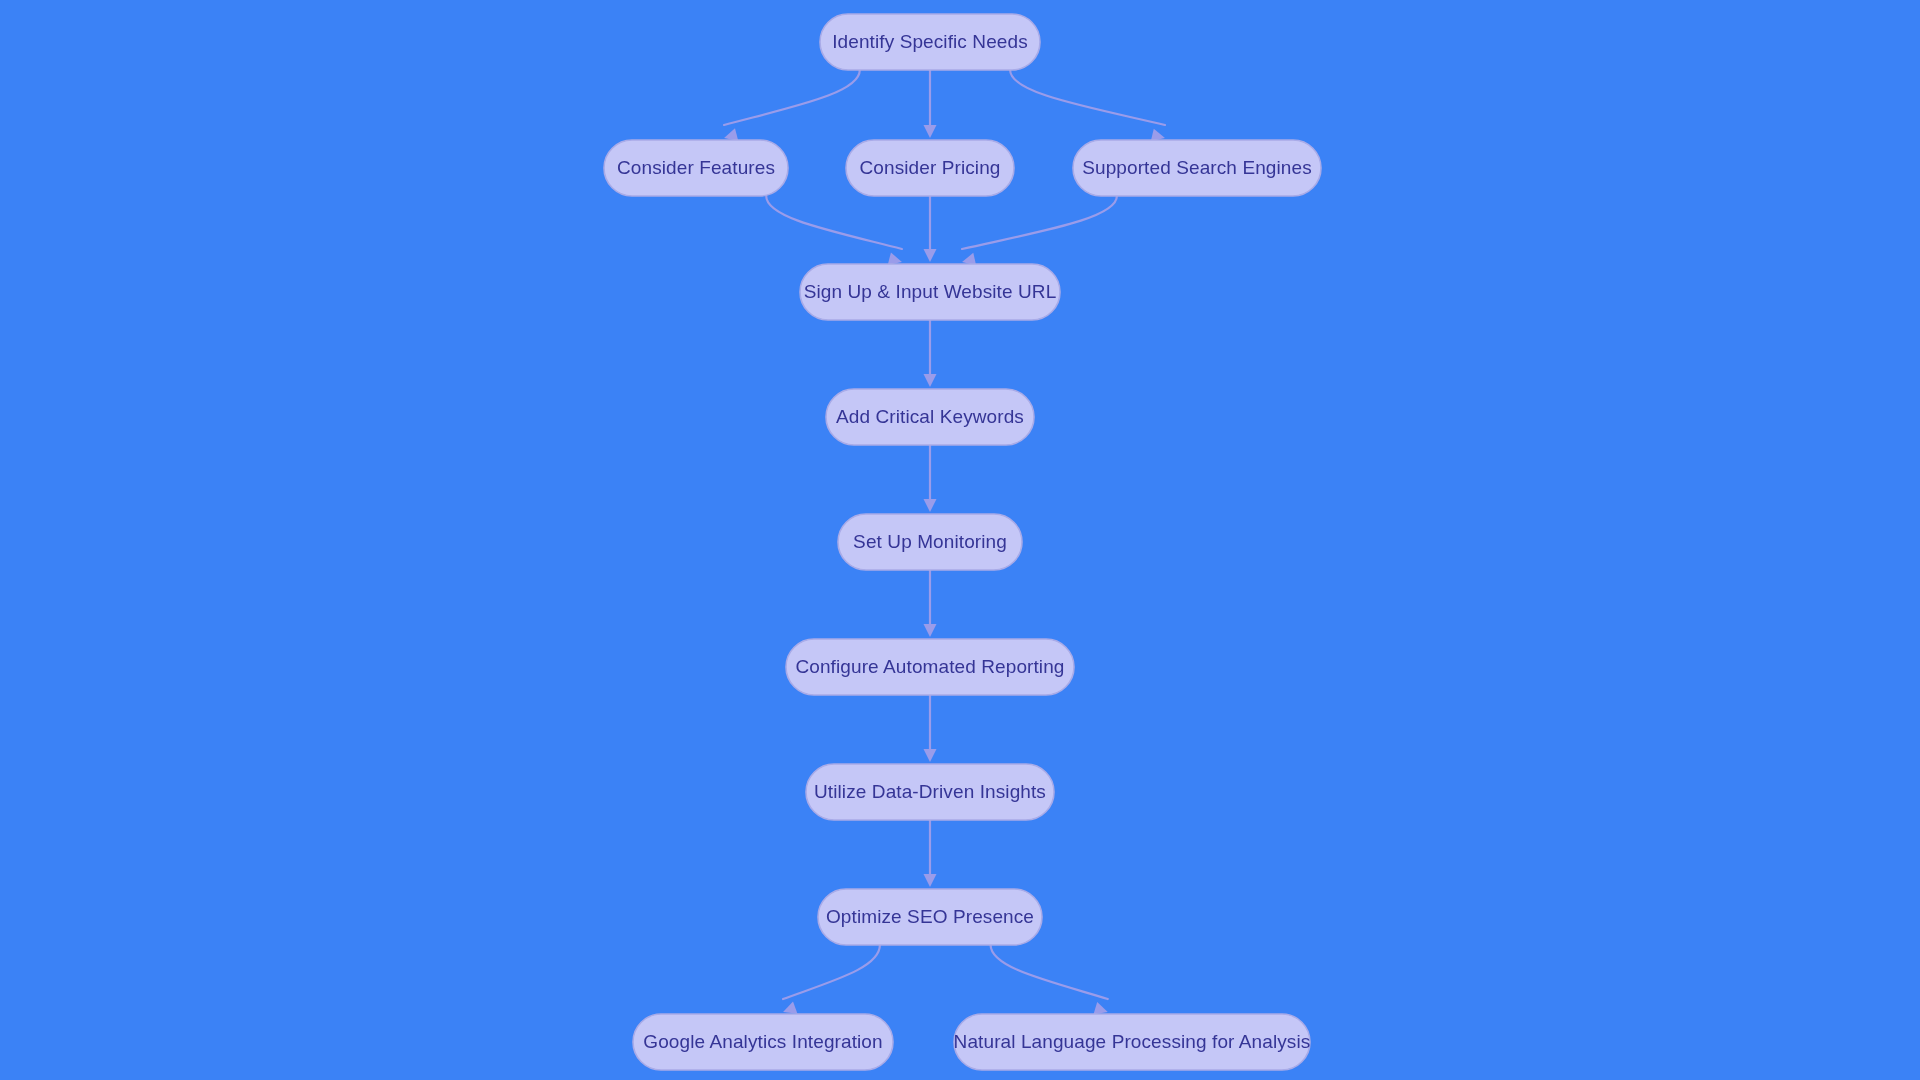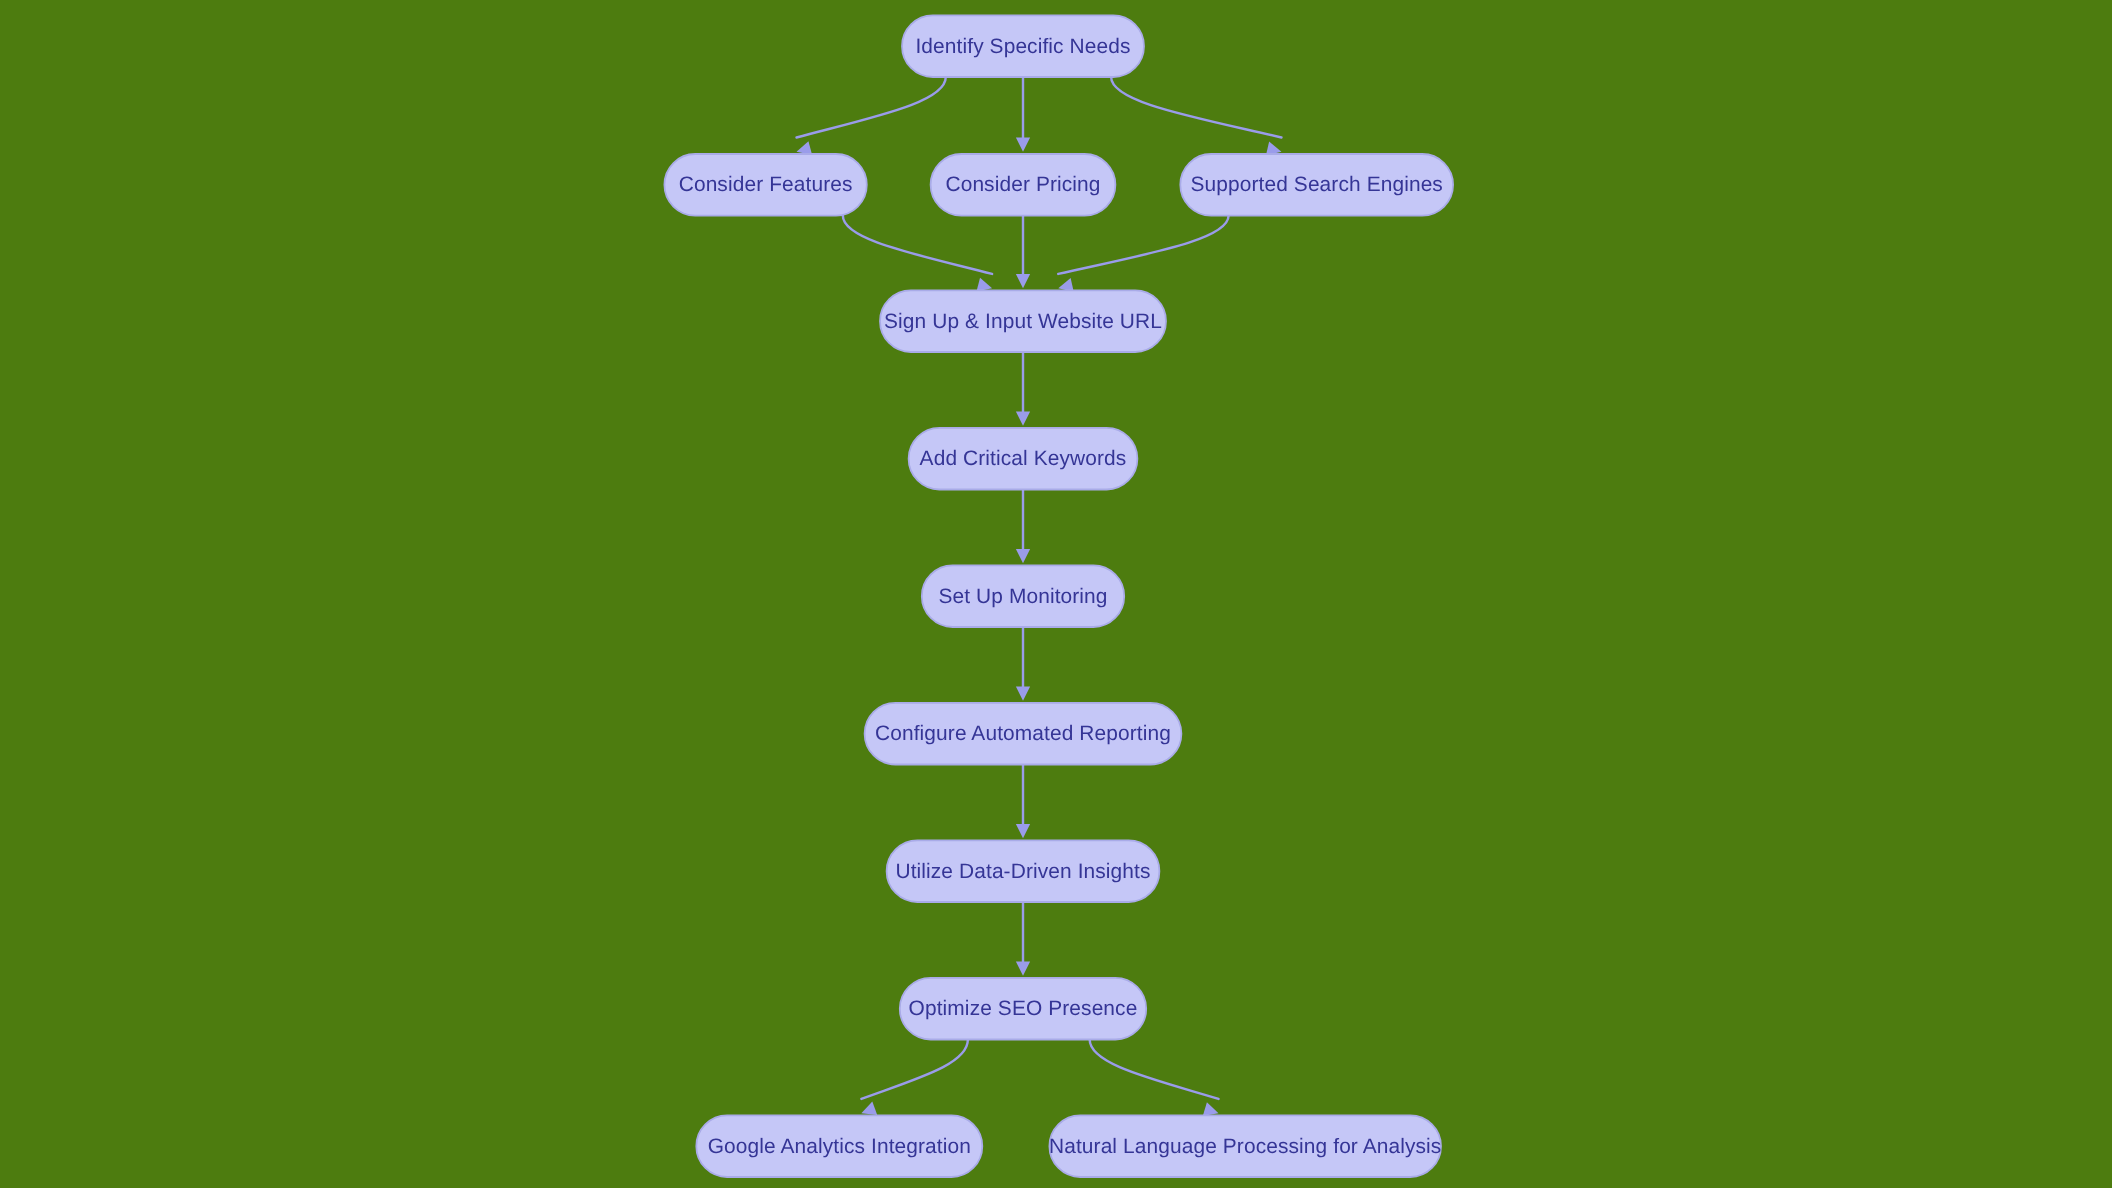--- a/index.html
+++ b/index.html
@@ -11,21 +11,21 @@
   body {
     width: 1920px;
     height: 1080px;
     overflow: hidden;
     font-family: "Liberation Sans", "DejaVu Sans", sans-serif;
   }
   #flow-root {
     position: relative;
     width: 1920px;
     height: 1080px;
-    background: #4d7c0f;
+    background: #3b82f6;
   }
   svg#flow-svg {
     position: absolute;
     top: 0;
     left: 0;
     width: 1920px;
     height: 1080px;
     display: block;
   }
   .node-shape {

